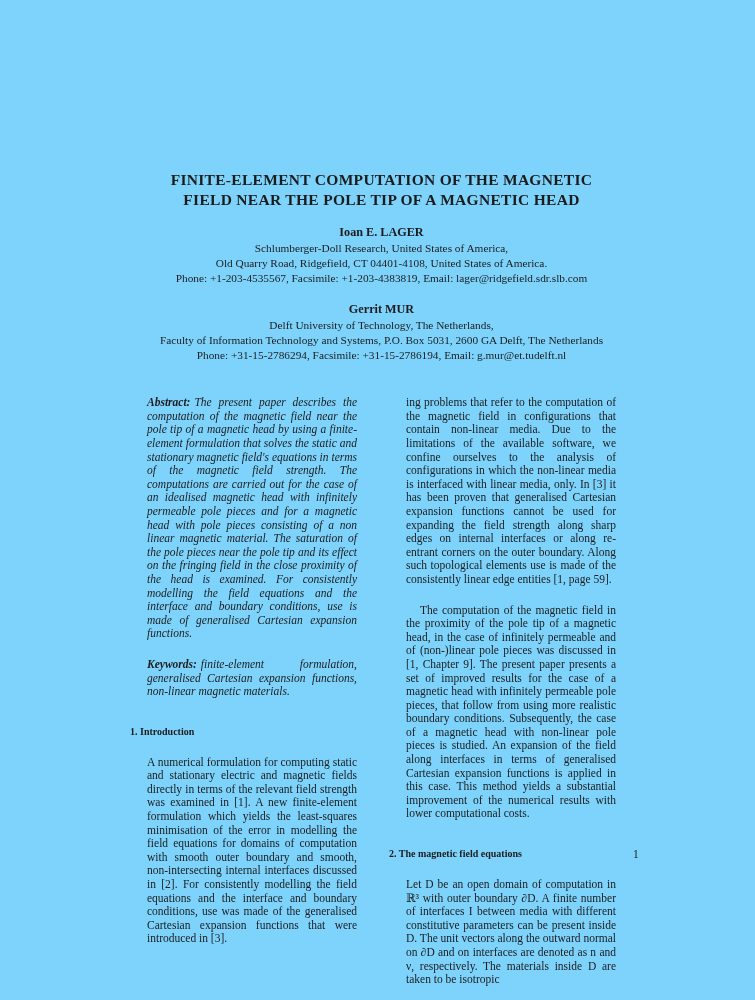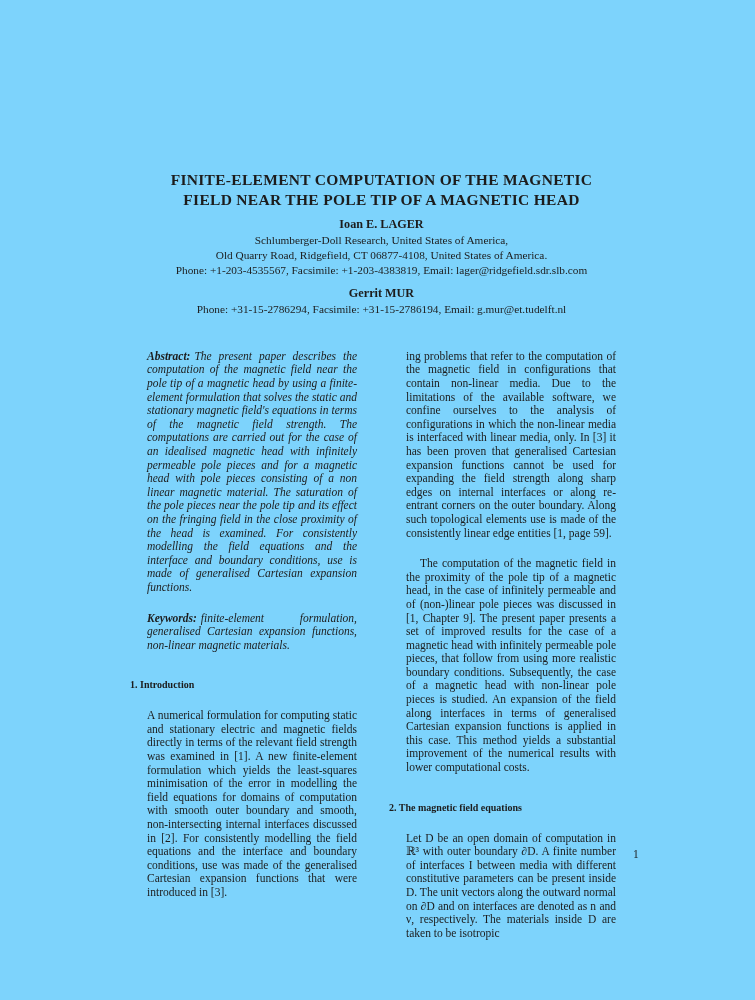--- a/index.html
+++ b/index.html
@@ -14,21 +14,21 @@
   }
   .content { position:absolute; left:130px; top:170px; width:503px; }
 
   .title {
     margin:0; text-align:center;
     font-size:15.5px; font-weight:700; line-height:20px;
     letter-spacing:.3px;
   }
 
   .authors { text-align:center; }
-  .author-block { margin-top:6px; }
+  .author-block { margin-top:14px; }
   .author-name { font-weight:700; font-size:12.2px; line-height:16px; margin-bottom:1px; }
   .author-line { font-size:11.3px; line-height:15.2px;text-align:center; }
 
   .columns { display:flex; gap:15px; margin-top:16px; }
   .col { width:244px; font-size:11.5px; line-height:13.6px; text-align:justify; }
 
   .col p { margin:17px; }
   .indent { text-indent:14px; }
   .abstract, .keywords { font-style:italic; }
   .abstract .lbl, .keywords .lbl { font-weight:700; margin-right:4px; }
@@ -54,25 +54,27 @@
 
     <h1 class="title">
       <span>FINITE-ELEMENT COMPUTATION OF THE MAGNETIC</span><br>
       <span>FIELD NEAR THE POLE TIP OF A MAGNETIC HEAD</span>
     </h1>
 
     <div class="authors">
       <div class="author-block">
         <div class="author-name">Ioan E. LAGER</div>
         <div class="author-line">Schlumberger-Doll Research, United States of America,</div>
-        <div class="author-line">Old Quarry Road, Ridgefield, CT 06877-4108, United States of America.</div>
+        <div class="author-line">Old Quarry Road, Ridgefield, CT 04401-4108, United States of America.</div>
         <div class="author-line">Phone: +1-203-4535567, Facsimile: +1-203-4383819, Email: lager@ridgefield.sdr.slb.com</div>
       </div>
       <div class="author-block">
         <div class="author-name">Gerrit MUR</div>
+        <div class="author-line">Delft University of Technology, The Netherlands,</div>
+        <div class="author-line">Faculty of Information Technology and Systems, P.O. Box 5031, 2600 GA Delft, The Netherlands</div>
         <div class="author-line">Phone: +31-15-2786294, Facsimile: +31-15-2786194, Email: g.mur@et.tudelft.nl</div>
       </div>
     </div>
 
     <div class="columns">
 
       <div class="col">
         <p class="abstract"><span class="lbl">Abstract:</span><span>The present paper describes the computation of the magnetic field near the pole tip of a magnetic head by using a finite-element formulation that solves the static and stationary magnetic field's equations in terms of the magnetic field strength. The computations are carried out for the case of an idealised magnetic head with infinitely permeable pole pieces and for a magnetic head with pole pieces consisting of a non linear magnetic material. The saturation of the pole pieces near the pole tip and its effect on the fringing field in the close proximity of the head is examined. For consistently modelling the field equations and the interface and boundary conditions, use is made of generalised Cartesian expansion functions.</span></p>
 
         <p class="keywords"><span class="lbl">Keywords:</span><span>finite-element formulation, generalised Cartesian expansion functions, non-linear magnetic materials.</span></p>

